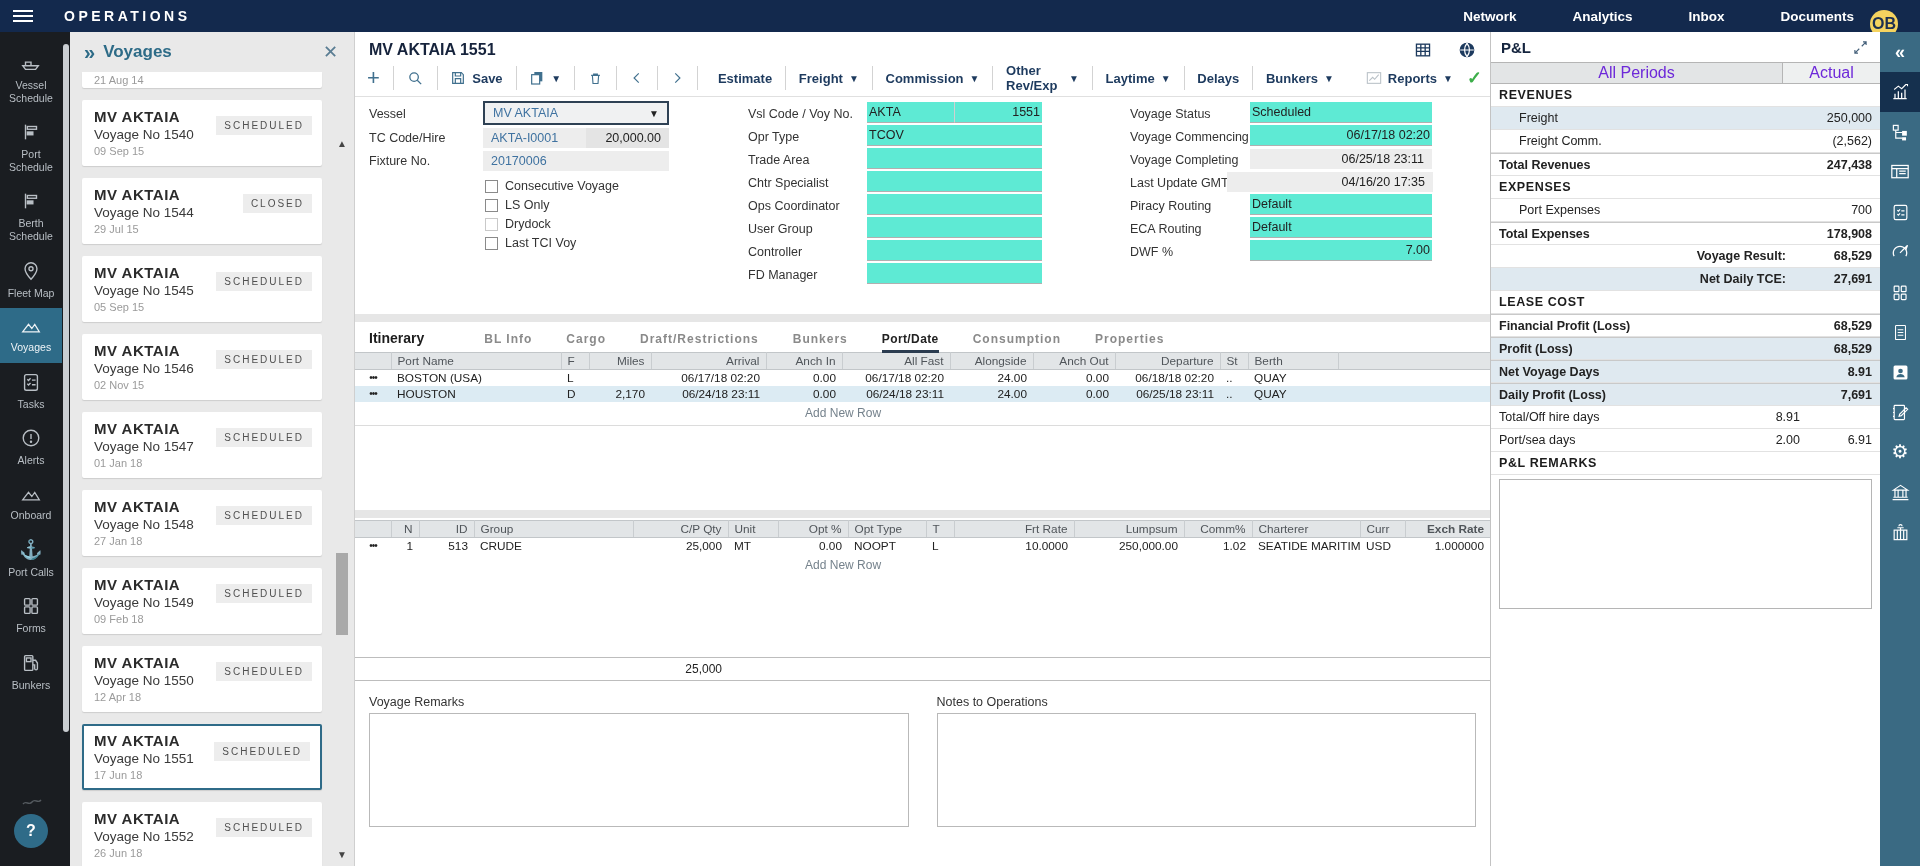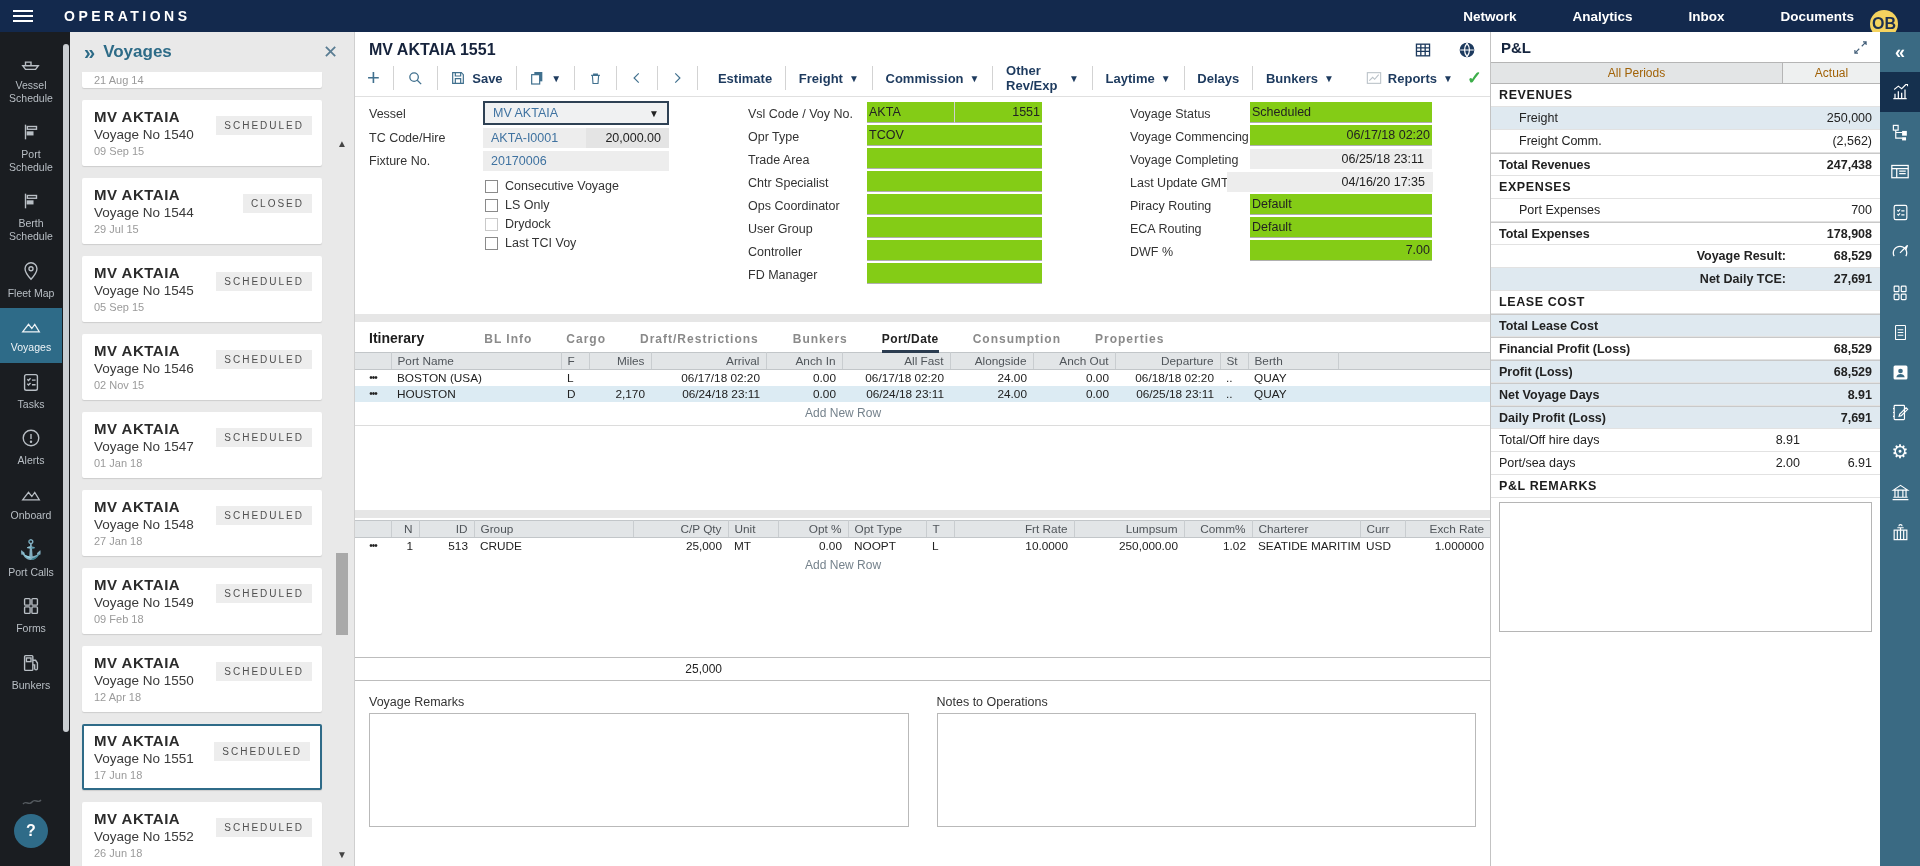--- a/index.html
+++ b/index.html
@@ -59,39 +59,39 @@
   .tb-plus { font-size:22px; font-weight:300; color:#40708e; line-height:20px; }
   .caret { color:#1d3a5e; font-size:10px; }
   .tb-check { color:#3dae4a; font-size:18px; font-weight:bold; margin-left:10px; }
   .formarea { position:relative; height:218px; border-top:1px solid #e0e0e0; }
   .flabel { position:absolute; font-size:12.5px; color:#333; }
   .ffield { position:absolute; font-size:12.5px; color:#222; }
   .vessel-dd { left:128px; top:4px; width:186px; height:24px; border:2px solid #2e4154; background:#f0f1f2; display:flex; align-items:center; padding:0 8px; cursor:pointer; }
   .vessel-dd .val { flex:1; color:#3f72a0; font-size:12.5px; }
   .vessel-dd .dc { color:#222; font-size:10px; }
   .gfield { background:#ededed; display:flex; align-items:center; padding:0 8px; height:20px; }
-  .ufield { border-bottom:1px solid #b0b0b0; height:21px; display:flex; align-items:end; padding:0 2px 3px; background:#84cc16; }
+  .ufield { border-bottom:1px solid #b0b0b0; height:21px; display:flex; align-items:end; padding:0 2px 3px; background:#5eead4; }
   .r { justify-content:flex-end; text-align:right; }
   .blue { color:#3f72a0; }
   .cbrow { position:absolute; left:130px; display:flex; align-items:center; gap:7px; cursor:pointer; }
   .cbox { width:13px; height:13px; border:1px solid #8a8a8a; background:#fff; }
   .cbox.dis { border-color:#c9c9c9; }
   .cbrow .cl { font-size:12.5px; color:#333; }
 
   .band { height:8px; background:#e6e6e6; }
 
   .sect-titlerow { display:flex; align-items:baseline; height:28px; padding:8px 14px 0; }
   .sect-title { font-size:14px; font-weight:bold; color:#1c1c1c; }
   .tabs { display:flex; margin-left:60px; gap:34px; }
   .tab { font-size:12px; color:#8a8a8a; font-weight:600; letter-spacing:1px; padding-bottom:4px; cursor:pointer; white-space:nowrap; }
   .tab.active { color:#222; border-bottom:3px solid #2b3c50; letter-spacing:.4px; }
 
   table.grid { border-collapse:collapse; table-layout:fixed; width:1135px; font-size:11.8px; margin-top:2px; }
   .grid th { background:#e2e5e7; color:#50555a; font-weight:normal; height:17px; border-top:1px solid #c2c6c9; border-bottom:1px solid #c2c6c9; border-right:1px solid #c9cdd0; padding:0 6px; text-align:left; overflow:hidden; white-space:nowrap; }
-  .grid th:last-child { border-right:none; }
+  .grid th:last-child { border-right:none;font-weight:bold; }
   .grid td { height:16px; padding:0 6px; color:#222; overflow:hidden; white-space:nowrap; }
   .grid tr.alt td { background:#dcebf3; }
   .grid .tr { text-align:right; }
   .dots { color:#444; font-size:10px; letter-spacing:-1px; text-align:center; cursor:pointer; }
   .date { color:#8181c1; }
   .muted { color:#777; }
   .addrow { width:86%; text-align:center; font-size:12px; color:#75828c; padding:4px 0 5px; cursor:pointer; }
   .gridline { border-bottom:1px solid #dcdcdc; width:1135px; }
 
   .totalrow { display:flex; align-items:center; height:24px; border-top:1px solid #bdbdbd; border-bottom:1px solid #bdbdbd; }
@@ -100,21 +100,21 @@
   .remarks { display:flex; gap:28px; padding:14px 14px 0; }
   .rblock { flex:1; }
   .rlabel { font-size:12.5px; color:#333; margin-bottom:4px; }
   .rbox { height:114px; border:1px solid #b9b9b9; background:#fff; }
 
   
   .pnl { position:relative; width:390px; flex:none; border-left:1px solid #c3c3c3; background:#fff; font-size:12.5px; }
   .pnl-head { display:flex; align-items:center; height:30px; padding:0 12px 0 10px; }
   .pnl-title { font-size:15px; font-weight:bold; color:#14243e; flex:1; }
   .pnl-tabs { display:flex; height:22px; border-top:1px solid #b5b5b5; border-bottom:1px solid #b5b5b5; }
-  .pnl-tab { display:flex; align-items:center; justify-content:center; font-size:12px; color:#a16207; cursor:pointer; }
+  .pnl-tab { display:flex; align-items:center; justify-content:center; font-size:16px; color:#6d28d9; cursor:pointer; }
   .pnl-tab.periods { width:292px; background:#e3e5e6; border-right:1px solid #b5b5b5; }
   .pnl-tab.mode { flex:1; background:#eef0f0; }
   .prow { display:flex; align-items:center; height:23px; padding:0 8px; border-bottom:1px solid #e2e2e2; }
   .prow .pl { flex:1; color:#222; }
   .prow .pm { width:60px; text-align:right; color:#222; }
   .prow .pv { width:72px; text-align:right; color:#222; }
   .prow.section .pl { font-weight:bold; letter-spacing:.6px; color:#1c1c1c; }
   .prow.item .pl { padding-left:20px; }
   .prow.total { border-top:1px solid #c9c9c9; }
   .prow.total .pl, .prow.total .pv { font-weight:bold; }
@@ -755,24 +755,20 @@
         <span class="pl">Voyage Result:</span>
         <span class="pv">68,529</span>
       </div>
     <div class="prow result shaded">
         <span class="pl">Net Daily TCE:</span>
         <span class="pv">27,691</span>
       </div>
     <div class="prow section">
         <span class="pl">LEASE COST</span>
       </div>
-    <div class="prow total shaded">
-        <span class="pl">Total Lease Cost</span>
-        <span class="pv"></span>
-      </div>
     <div class="prow total">
         <span class="pl">Financial Profit (Loss)</span>
         <span class="pv">68,529</span>
       </div>
     <div class="prow total shaded">
         <span class="pl">Profit (Loss)</span>
         <span class="pv">68,529</span>
       </div>
     <div class="prow total shaded">
         <span class="pl">Net Voyage Days</span>

